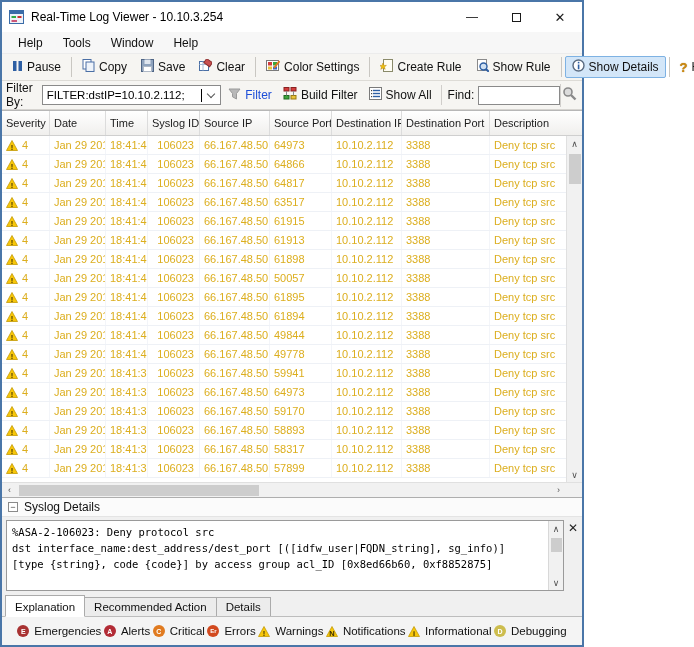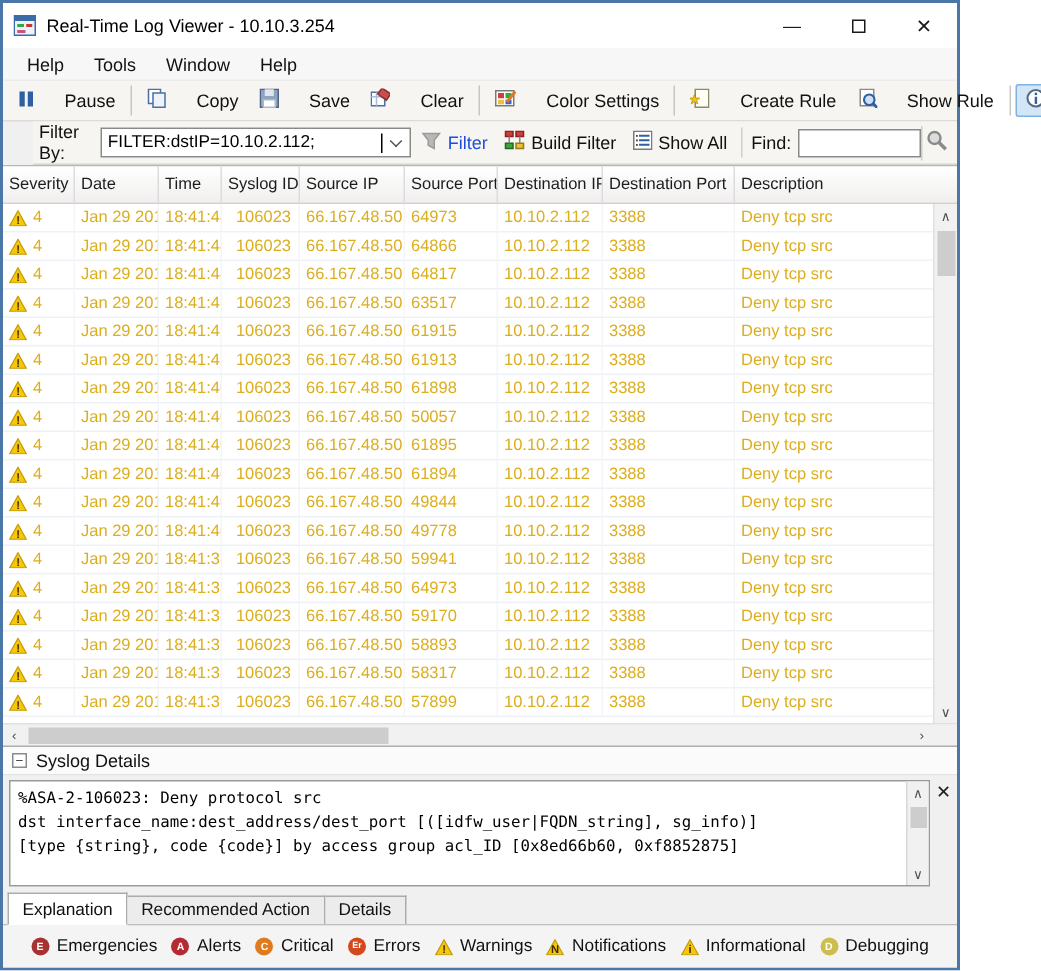--- a/index.html
+++ b/index.html
@@ -1,40 +1,40 @@
 <!DOCTYPE html>
 <html><head>
 <meta charset="utf-8">
 <style>
   html,body{margin:0;padding:0;background:#fff;}
   body{width:694px;height:647px;overflow:hidden;font-family:"Liberation Sans",sans-serif;-webkit-font-smoothing:antialiased;}
   *{box-sizing:border-box;}
-  .window{width:640px;height:647px;border:2px solid #4a76a8;background:#f0f0f0;display:flex;flex-direction:column;}
+  .window{width:584px;height:647px;border:2px solid #4a76a8;background:#f0f0f0;display:flex;flex-direction:column;}
 
   
   .titlebar{flex:0 0 30px;background:#fff;display:flex;align-items:center;}
   .title-icon{margin:0 7px 0 7px;display:flex;}
   .title-text{flex:1;font-size:12px;color:#000;white-space:nowrap;}
   .win-btn{width:44px;height:100%;display:flex;align-items:center;justify-content:center;font-size:12px;color:#1a1a1a;}
   .max-box{width:9px;height:9px;border:1px solid #1a1a1a;display:inline-block;}
   .close-btn{font-size:13px;}
 
   
   .menubar{flex:0 0 22px;background:#f7f7f7;display:flex;align-items:center;padding-left:6px;border-bottom:1px solid #ececec;}
   .menu-item{font-size:12px;color:#111;padding:0 10px;height:100%;display:flex;align-items:center;}
 
   
   .toolbar{flex:0 0 27px;background:#f6f5f2;display:flex;align-items:center;padding:0 3px;border-bottom:1px solid #dddbd6;}
   .tsep{width:1px;height:20px;background:#c9c7c2;margin:0 3px;flex:0 0 1px;}
-  .tbtn{display:flex;align-items:center;gap:20px;padding:2px 6px;font-size:12px;color:#111;border:1px solid transparent;border-radius:2px;white-space:nowrap;}
+  .tbtn{display:flex;align-items:center;gap:4px;padding:2px 6px;font-size:12px;color:#111;border:1px solid transparent;border-radius:2px;white-space:nowrap;}
   .tbtn.active{background:#d3e6f8;border-color:#7eb2e3;}
   .help-q{color:#cf8a0e;font-weight:bold;font-size:13px;text-shadow:0 0 1px #8a5c00;}
 
   
-  .filterbar{flex:0 0 28px;background:#f6f5f2;display:flex;align-items:center;padding:0 4px;border-bottom:1px solid #d6d4d0;font-size:12px;color:#111;margin-left:20px;}
+  .filterbar{flex:0 0 28px;background:#f6f5f2;display:flex;align-items:center;padding:0 4px;border-bottom:1px solid #d6d4d0;font-size:12px;color:#111;}
   .combo{width:264px;height:20px;background:#fff;border:1px solid #8a8a8a;display:flex;align-items:center;padding:0 3px 0 4px;margin-left:4px;}
   .combo-text{flex:1;font-size:11.5px;white-space:nowrap;overflow:hidden;color:#000;}
   .caret{width:1px;height:13px;background:#000;flex:0 0 1px;}
   .chev{width:6px;height:6px;border-right:1.4px solid #555;border-bottom:1.4px solid #555;transform:rotate(45deg);margin:-3px 3px 0 6px;flex:0 0 6px;}
   .fbtn{display:flex;align-items:center;gap:4px;padding:2px 4px;margin-left:3px;white-space:nowrap;}
   .fbtn.disabled{color:#1d4ed8;}
   .find-label{margin-left:5px;border-left:1px solid #d0cecb;padding-left:6px;height:20px;display:flex;align-items:center;}
   .find-input{width:82px;height:19px;border:1px solid #8a8a8a;background:#fff;font-size:11px;padding:0 3px;margin-left:4px;font-family:"Liberation Sans",sans-serif;}
   .search-btn{margin-left:auto;width:26px;height:23px;display:flex;align-items:center;justify-content:center;border-left:1px solid #d0cecb;}
 

